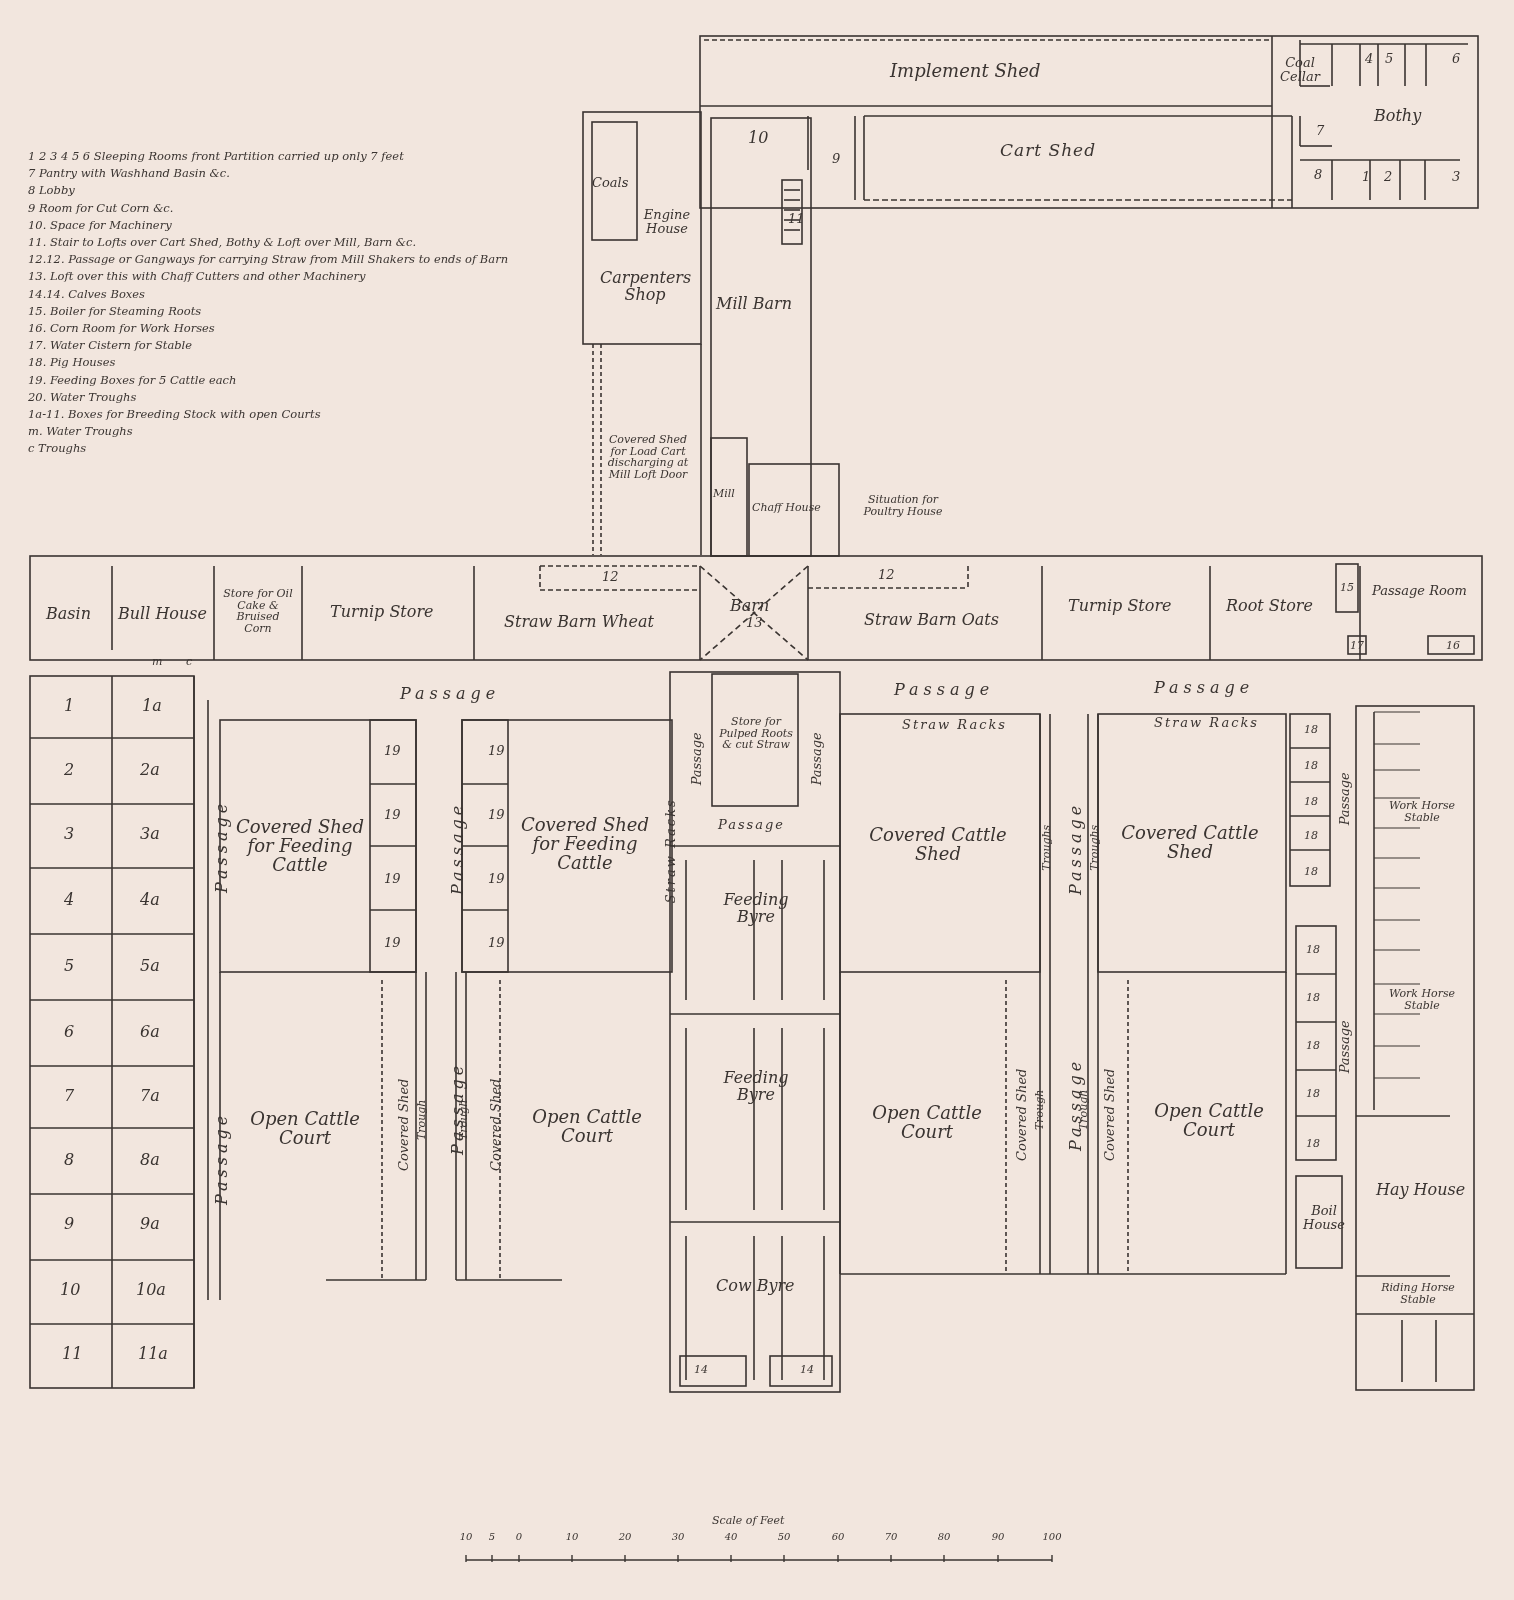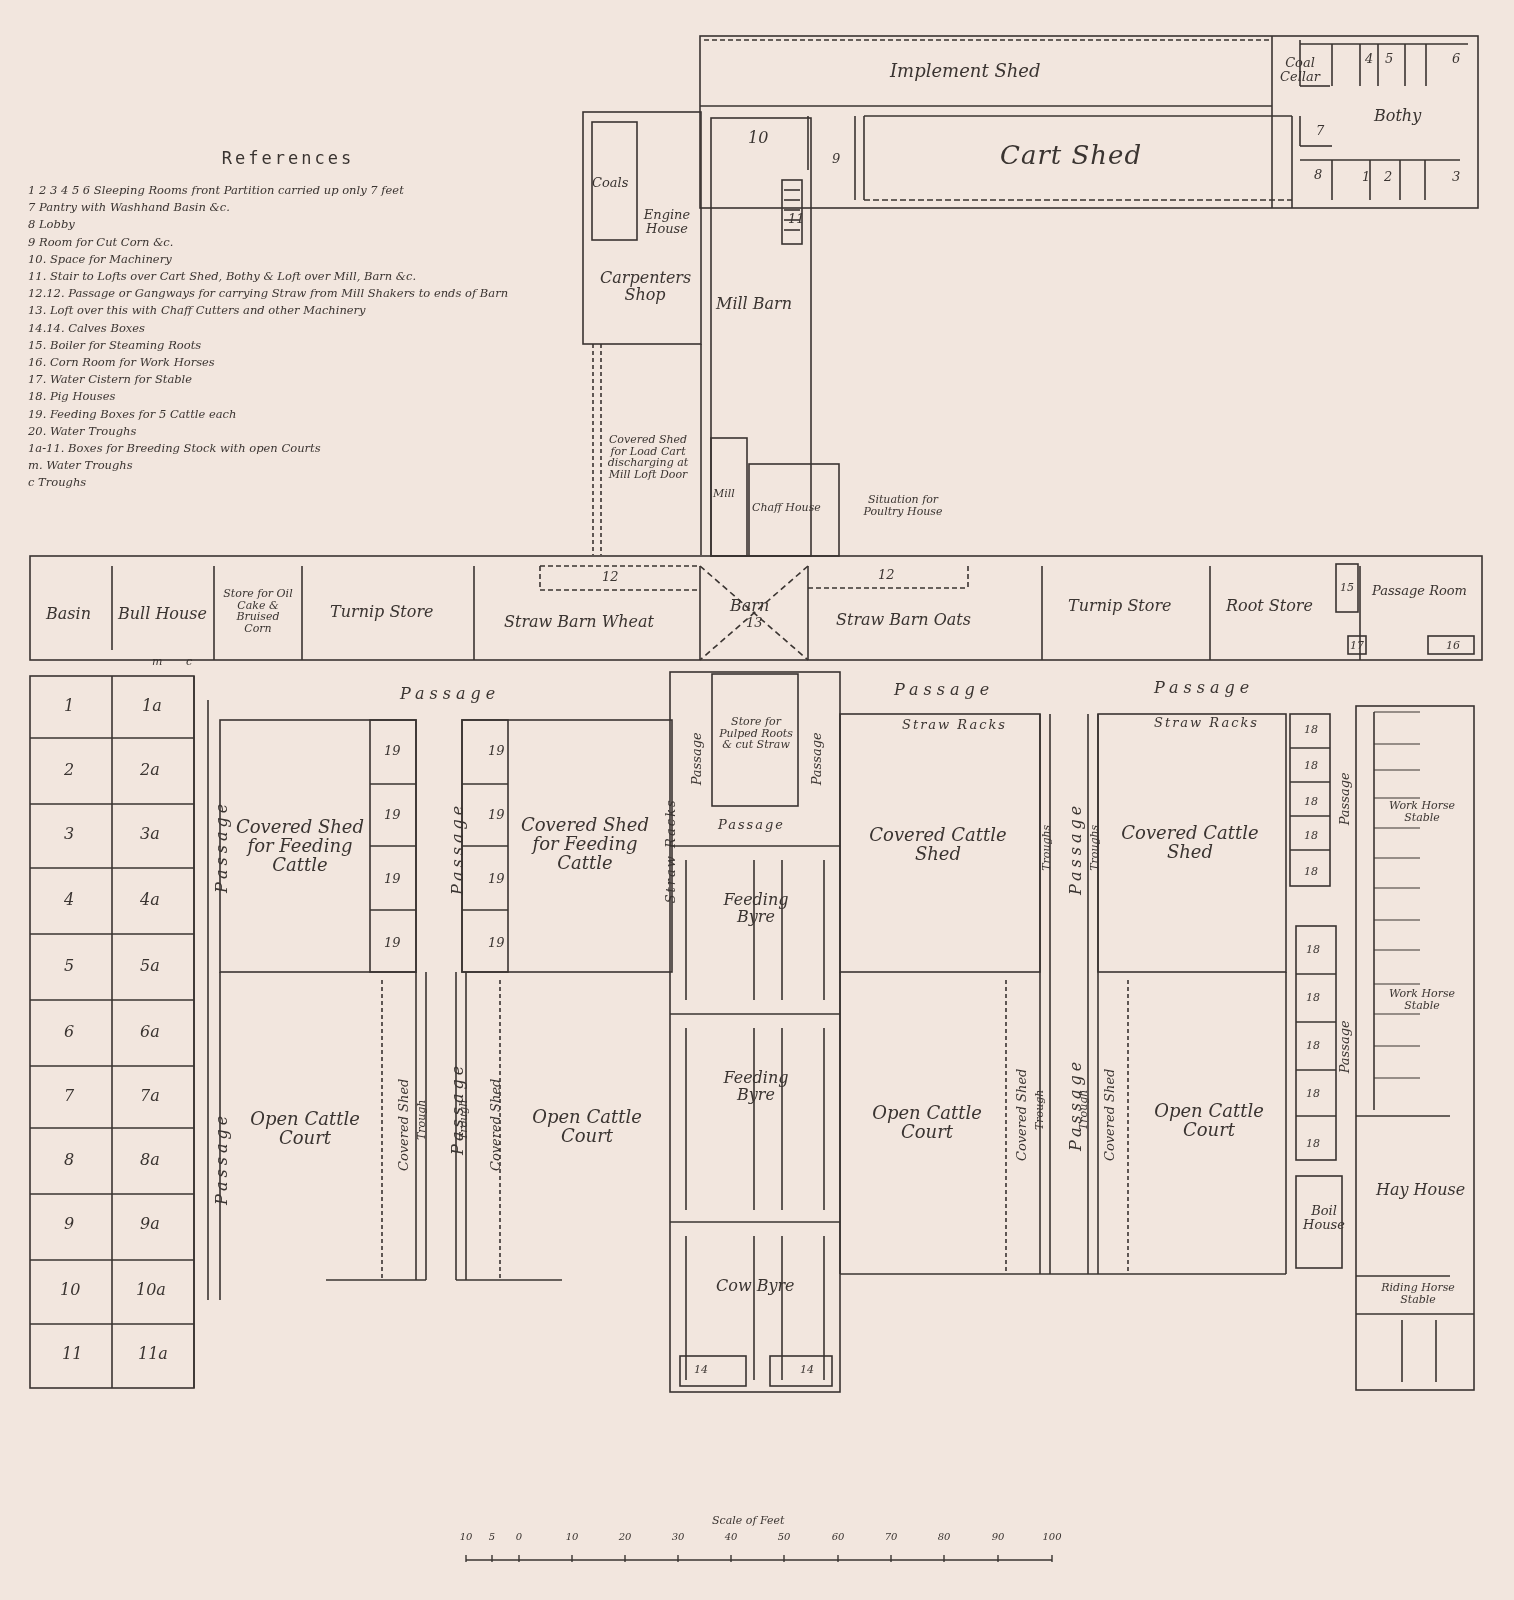--- a/index.html
+++ b/index.html
@@ -4,21 +4,21 @@
 <style>
   html, body { margin:0; padding:0; }
   body { width:1514px; height:1600px; background:#f2e6de; position:relative; overflow:hidden;
          font-family:"DejaVu Serif", serif; color:#3a3431; }
   #plan { position:absolute; left:0; top:0; width:1514px; height:1600px; }
   .lbl { position:absolute; font-style:italic; font-family:"DejaVu Serif", serif; color:#3a3431;
          white-space:nowrap; line-height:1.05; text-align:center; }
   .lbl.sm { font-size:13px; }
   .lbl.md { font-size:16px; }
   .lbl.lg { font-size:18px; }
-  .lbl.xl { font-size:26px; letter-spacing:1px; }
+  .lbl.xl { font-size:17px; letter-spacing:1px; }
   .lbl.xs { font-size:11px; }
   .vert { transform-origin:center center; transform:rotate(-90deg); }
   .refs { position:absolute; left:28px; top:148px; width:560px; }
   .refs-title { font-family:"DejaVu Sans Mono", monospace; font-size:17px; letter-spacing:3px;
                 text-align:center; width:520px; margin-bottom:14px; color:#3a3431; }
   .refs-item { font-style:italic; font-size:11.5px; line-height:17.2px; white-space:nowrap; }
   .scale { position:absolute; left:450px; top:1514px; width:620px; }
   .scale-title { position:absolute; left:262px; top:0; font-style:italic; font-size:11px; }
   .scale-tick { position:absolute; top:17px; font-style:italic; font-size:10px; transform:translateX(-50%); }
 </style>
@@ -218,21 +218,20 @@
       <line x1="784" y1="1555" x2="784" y2="1562"></line>
     <line x1="838" y1="1555" x2="838" y2="1562"></line>
       <line x1="891" y1="1555" x2="891" y2="1562"></line>
     <line x1="944" y1="1555" x2="944" y2="1562"></line>
       <line x1="998" y1="1555" x2="998" y2="1562"></line>
     <line x1="1052" y1="1555" x2="1052" y2="1562"></line>
   </g>
 </svg>
 
 <div class="refs">
-  <div class="refs-title">References</div>
   <div class="refs-item">1 2 3 4 5 6  Sleeping Rooms front Partition carried up only 7 feet</div>
   <div class="refs-item">7  Pantry with Washhand Basin &amp;c.</div>
   <div class="refs-item">8  Lobby</div>
   <div class="refs-item">9  Room for Cut Corn &amp;c.</div>
   <div class="refs-item">10.  Space for Machinery</div>
   <div class="refs-item">11.  Stair to Lofts over Cart Shed, Bothy &amp; Loft over Mill, Barn &amp;c.</div>
   <div class="refs-item">12.12.  Passage or Gangways for carrying Straw from Mill Shakers to ends of Barn</div>
   <div class="refs-item">13.  Loft over this with Chaff Cutters and other Machinery</div>
   <div class="refs-item">14.14.  Calves Boxes</div>
   <div class="refs-item">15.  Boiler for Steaming Roots</div>
@@ -273,21 +272,21 @@
 
 <div class="lbl md" style="left:46px;top:606px;">Basin</div>
 <div class="lbl md" style="left:118px;top:606px;">Bull House</div>
 <div class="lbl xs" style="left:222px;top:588px;width:72px;white-space:normal;">Store for Oil Cake &amp; Bruised Corn</div>
 <div class="lbl md" style="left:330px;top:604px;">Turnip Store</div>
 <div class="lbl md" style="left:504px;top:614px;">Straw Barn Wheat</div>
 <div class="lbl md" style="left:730px;top:598px;">Barn</div>
 <div class="lbl sm" style="left:746px;top:616px;">13</div>
 <div class="lbl sm" style="left:602px;top:570px;">12</div>
 <div class="lbl sm" style="left:878px;top:568px;">12</div>
-<div class="lbl md" style="left:836px;top:612px;">Straw Barn Oats</div>
+<div class="lbl md" style="left:864px;top:612px;">Straw Barn Oats</div>
 <div class="lbl md" style="left:1068px;top:598px;">Turnip Store</div>
 <div class="lbl md" style="left:1226px;top:598px;">Root Store</div>
 <div class="lbl xs" style="left:1340px;top:582px;">15</div>
 <div class="lbl sm" style="left:1372px;top:584px;">Passage Room</div>
 <div class="lbl xs" style="left:1350px;top:640px;">17</div>
 <div class="lbl xs" style="left:1446px;top:640px;">16</div>
 <div class="lbl xs" style="left:152px;top:656px;">m</div>
 <div class="lbl xs" style="left:186px;top:656px;">c</div>
 
 <div class="lbl md" style="left:400px;top:686px;letter-spacing:5px;">Passage</div>

